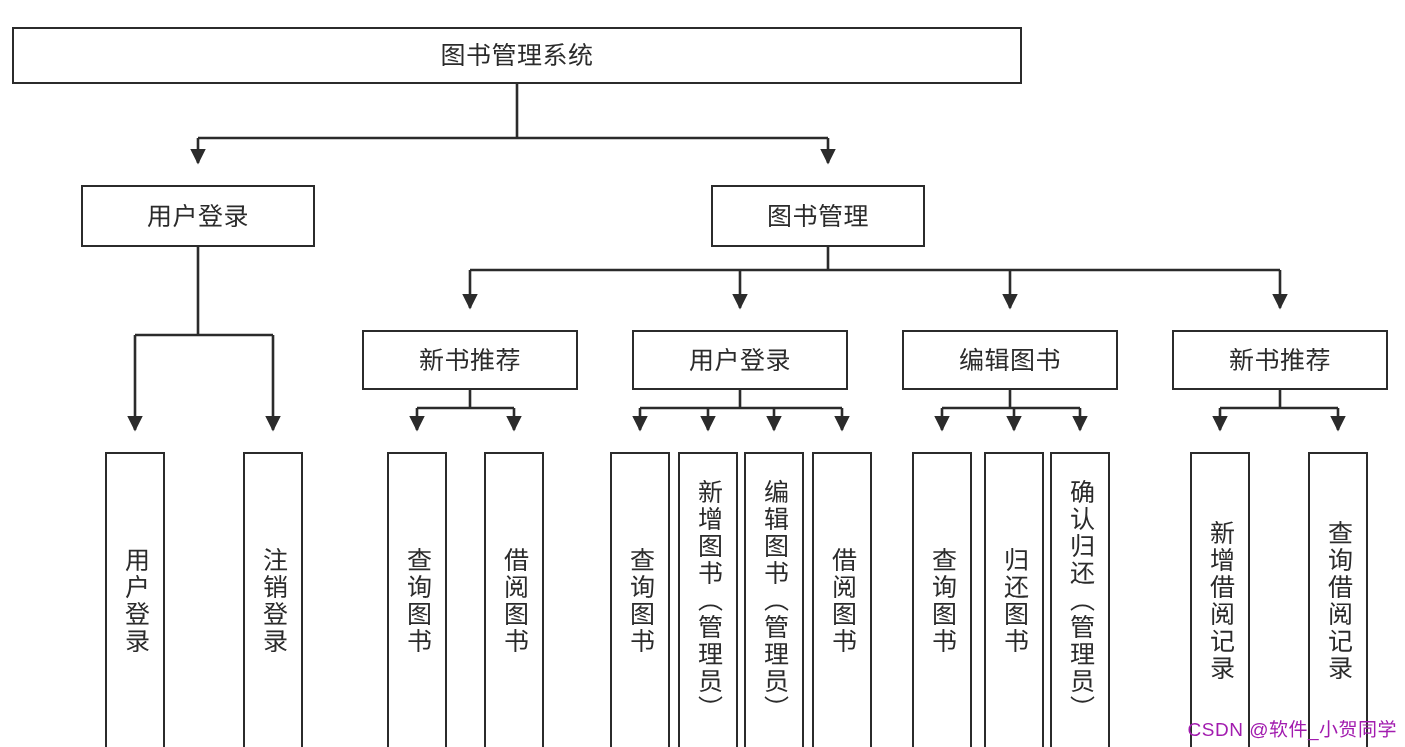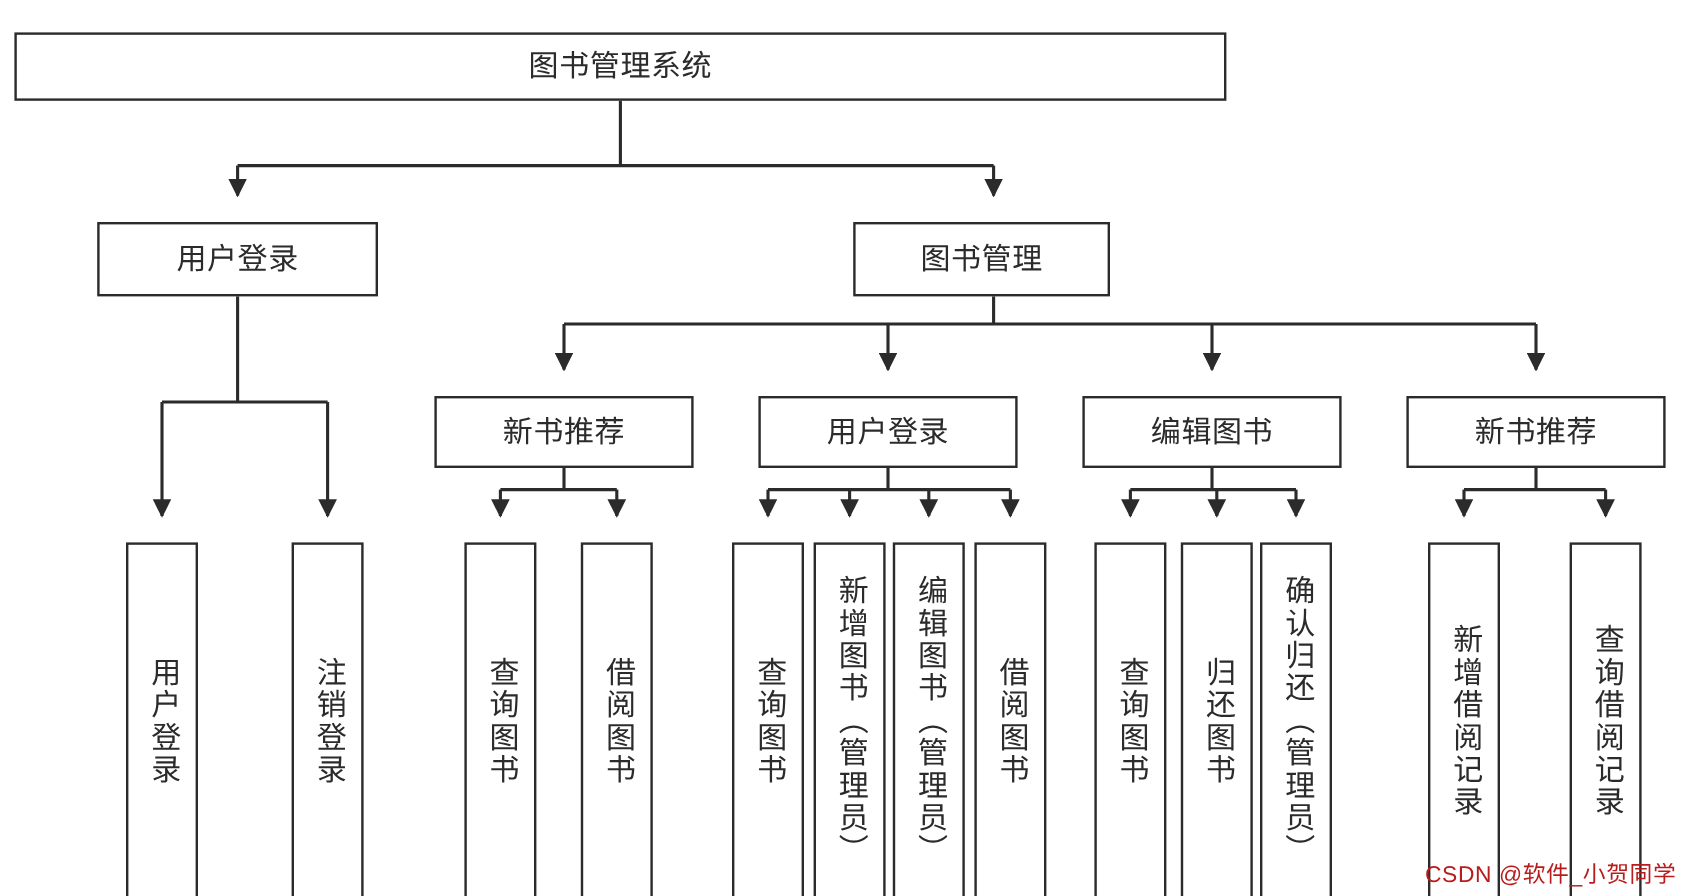--- a/index.html
+++ b/index.html
@@ -65,21 +65,21 @@
     line-height: 1.08;
     letter-spacing: 2px;
     white-space: nowrap;
     max-height: 284px;
   }
   #watermark {
     position: absolute;
     right: 8px;
     bottom: 6px;
     font-size: 19px;
-    color: #b91c1c;
+    color: #a21caf;
     white-space: nowrap;
     z-index: 5;
     letter-spacing: 0.5px;
   }
 </style>
 </head>
 <body>
 
 <div id="canvas">
 

